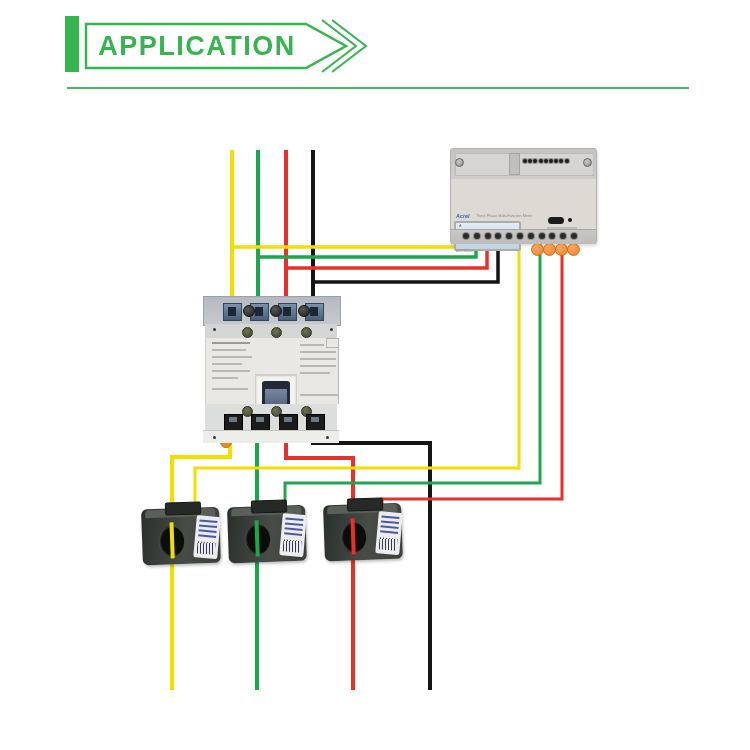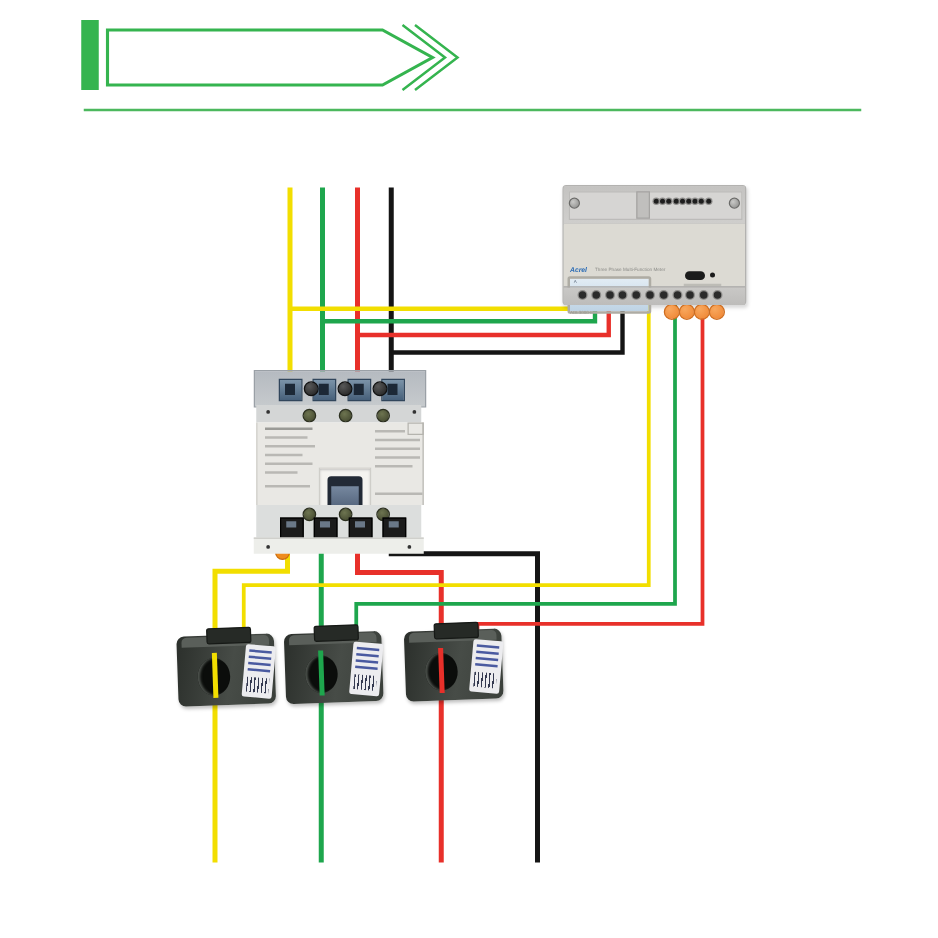--- a/index.html
+++ b/index.html
@@ -83,20 +83,21 @@
 <body>
 
 <div id="stage">
 
   <div class="abs hdr-bar"></div>
   <svg class="abs" style="left:60px;top:8px;" width="320" height="78">
     <polygon points="26,16 246,16 286,38 246,60 26,60" fill="#ffffff" stroke="#35b44f" stroke-width="2.5"></polygon>
     <polyline points="262,12 296,38 262,64" fill="none" stroke="#35b44f" stroke-width="2"></polyline>
     <polyline points="272,12 306,38 272,64" fill="none" stroke="#35b44f" stroke-width="2"></polyline>
   </svg>
+  <div class="abs hdr-title">APPLICATION</div>
   <div class="abs hdr-sep"></div>
 
   <svg class="abs" style="left:0;top:0;" width="750" height="750">
 
     <polyline class="wire wy sw4" points="232,150 232,312"></polyline>
     <polyline class="wire wg sw4" points="258,150 258,312"></polyline>
     <polyline class="wire wr sw4" points="286,150 286,312"></polyline>
     <polyline class="wire wk sw4" points="313,150 313,312"></polyline>
 
     <polyline class="wire wy sw4" points="230,428 230,457 172,457 172,690"></polyline>

